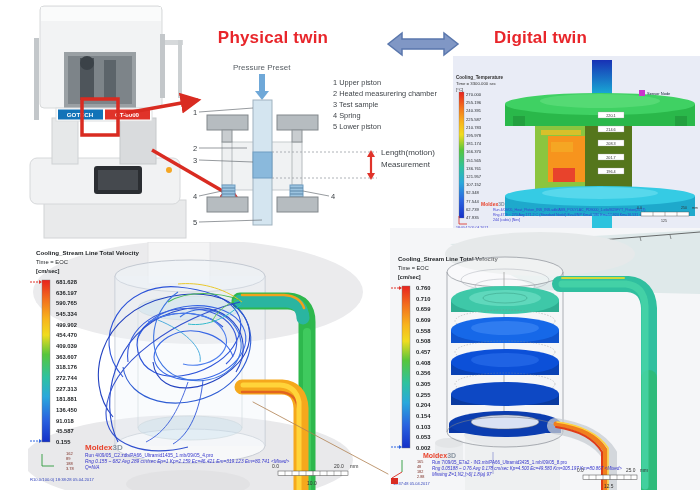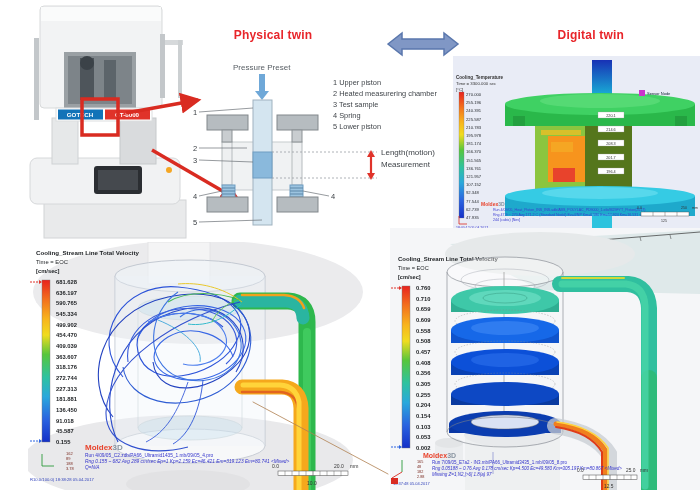--- a/index.html
+++ b/index.html
@@ -1,28 +1,28 @@
 <!DOCTYPE html>
 <html><head>
 <meta charset="utf-8">
 <style>
   html,body{margin:0;padding:0;background:#ffffff;}
   #stage{position:relative;width:700px;height:490px;background:#ffffff;overflow:hidden;
          font-family:"Liberation Sans", sans-serif;}
   .abs{position:absolute;}
-  .title{font-weight:bold;font-size:12px;color:#e8252a;letter-spacing:.2px;}
+  .title{font-weight:bold;font-size:17px;color:#e8252a;letter-spacing:.2px;}
   svg text{font-family:"Liberation Sans", sans-serif;}
 </style>
 </head>
 <body>
 
 <div id="stage">
 
   <div class="abs title" style="left:203px;top:28px;width:140px;text-align:center;">Physical twin</div>
-  <div class="abs title" style="left:494px;top:28px;width:130px;text-align:right;">Digital twin</div>
+  <div class="abs title" style="left:494px;top:28px;width:130px;text-align:left;">Digital twin</div>
   <svg class="abs" style="left:386px;top:30px;" width="74" height="28" viewBox="0 0 74 28">
     <polygon points="2,14 16,3 16,9 58,9 58,3 72,14 58,25 58,19 16,19 16,25" fill="#8097c5" stroke="#5a77ad" stroke-width="1.5"></polygon>
   </svg>
 
   <svg class="abs" style="left:8px;top:0px;" width="185" height="240" viewBox="0 0 185 240">
 
     <rect x="36" y="200" width="142" height="38" fill="#e9eaeb" stroke="#d2d4d6"></rect>
 
     <rect x="22" y="158" width="150" height="46" rx="7" fill="#f1f2f3" stroke="#d6d8da"></rect>
     <rect x="86" y="166" width="48" height="28" rx="3" fill="#2b2e32"></rect>

